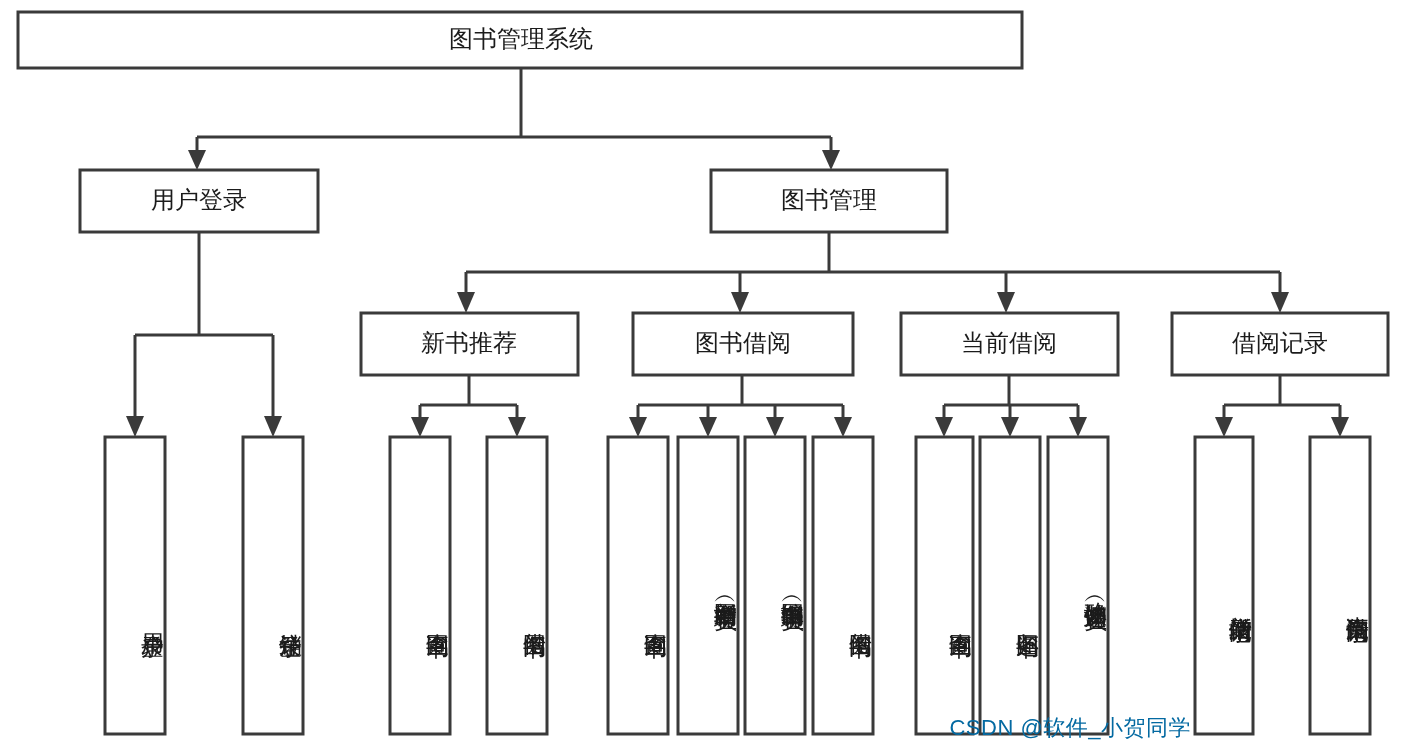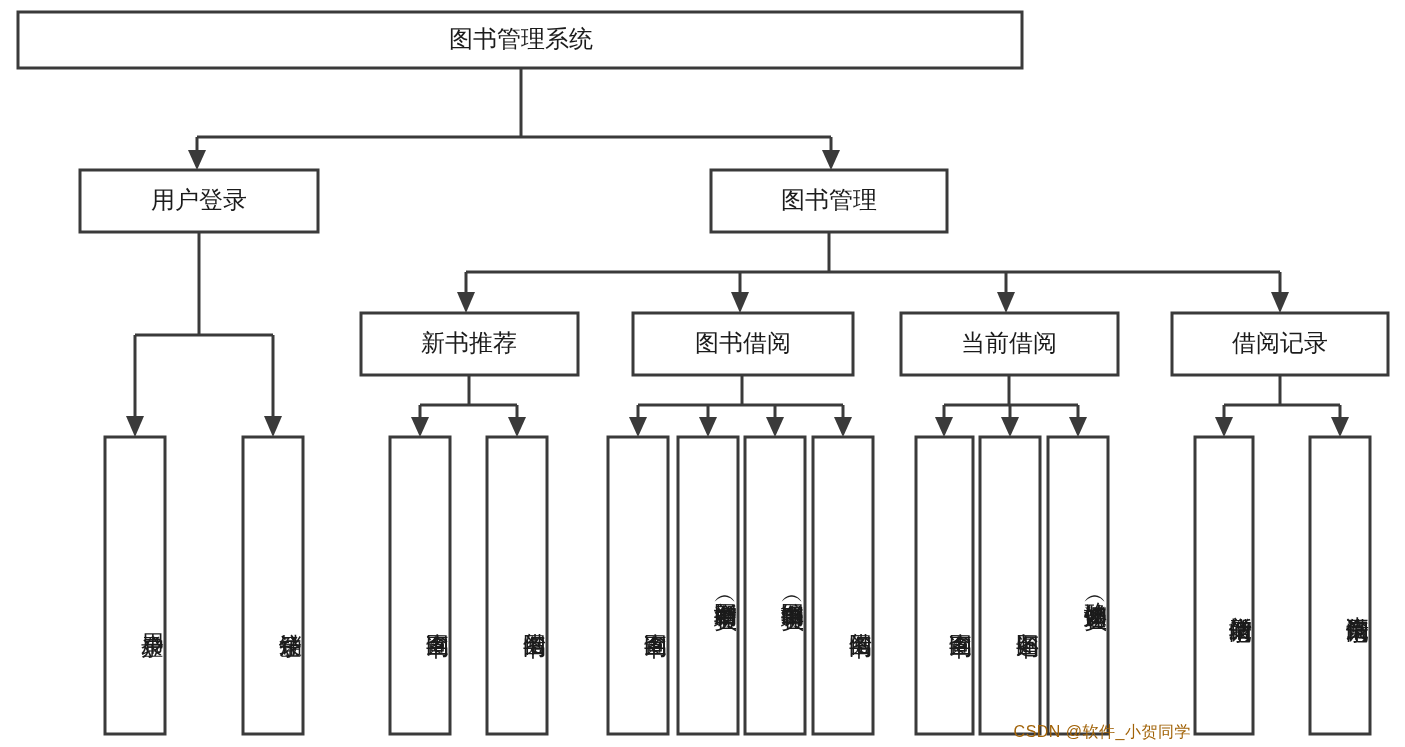--- a/index.html
+++ b/index.html
@@ -63,22 +63,22 @@
     align-items: flex-start;
     justify-content: center;
     letter-spacing: 1px;
     pointer-events: none;
   }
   .watermark {
     position: absolute;
     right: 8px;
     bottom: 4px;
     font-family: "Liberation Sans", "DejaVu Sans", sans-serif;
-    font-size: 16px;
-    color: #a16207;
+    font-size: 22px;
+    color: #0369a1;
     letter-spacing: 0.5px;
     white-space: nowrap;
   }
 </style>
 </head>
 <body>
 
 <div id="diagram-root">
 
   <svg class="diagram-canvas" viewBox="0 0 1405 747" xmlns="http://www.w3.org/2000/svg">

